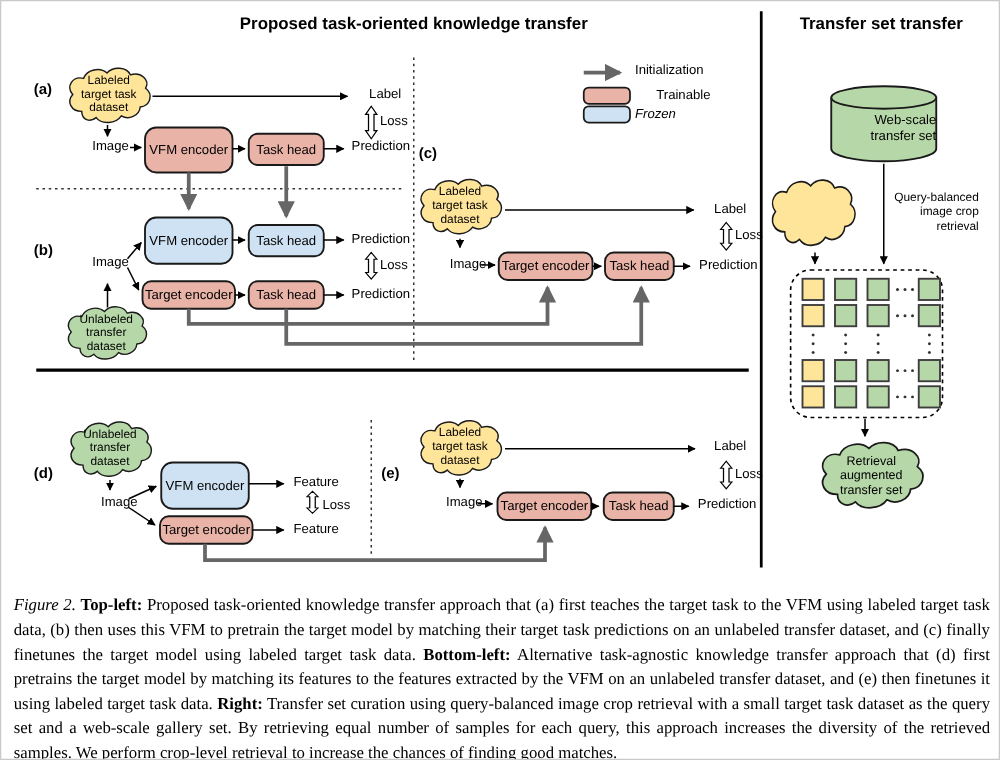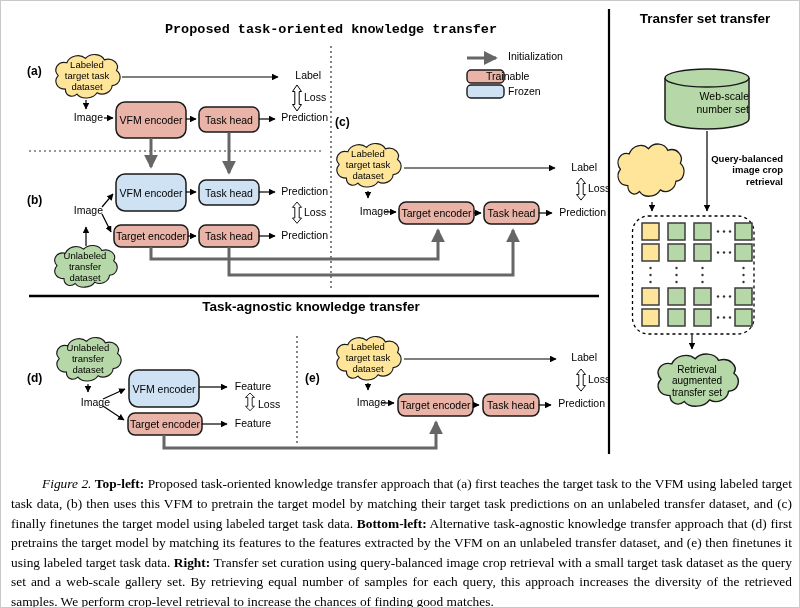--- a/index.html
+++ b/index.html
@@ -9,21 +9,21 @@
   .t{position:absolute;font-size:10.5px;line-height:1.1;white-space:nowrap;}
   .c{text-align:right;white-space:pre-line;}
   .title{font-size:13.5px;font-weight:bold;text-align:center;white-space:nowrap;}
   .tag{font-size:12px;font-weight:bold;}
   .cloudtxt{font-size:9.5px;line-height:1.14;text-align:center;white-space:pre-line;}
   .boxlbl{display:flex;align-items:center;justify-content:center;text-align:right;
           font-size:10.5px;position:absolute;}
   .cap{position:absolute;left:10px;top:460px;width:781px;
        font-family:"Liberation Serif",serif;font-size:13.4px;line-height:19.6px;
        text-align:justify;color:#000;}
-  .cap .fig{font-style:italic;margin-left:31px;}
+  .cap .fig{font-style:italic;}
   .cap .b{font-weight:bold;margin-top:33px;}
 </style>
 </head>
 <body>
 
 <div id="fig">
 
 <svg width="798" height="458" viewBox="0 0 798 458">
   <defs>
     <marker id="ah" markerWidth="5.5" markerHeight="5.5" refX="5" refY="2.75" orient="auto">
@@ -167,27 +167,26 @@
         <circle cx="675.5" cy="281" r="1.2"></circle>
     <circle cx="701.5" cy="267" r="1.2"></circle>
         <circle cx="701.5" cy="274" r="1.2"></circle>
         <circle cx="701.5" cy="281" r="1.2"></circle>
     <circle cx="742.5" cy="267" r="1.2"></circle>
         <circle cx="742.5" cy="274" r="1.2"></circle>
         <circle cx="742.5" cy="281" r="1.2"></circle>
   </g>
 </svg>
 
-<div class="t title" style="left:130px;top:22px;width:400px;font-family:Liberation Mono, monospace;">Proposed task-oriented knowledge transfer</div>
-<div class="t title" style="left:110px;top:299px;width:400px;">Task-agnostic knowledge transfer</div>
+<div class="t title" style="left:130px;top:11px;width:400px;">Proposed task-oriented knowledge transfer</div>
 <div class="t title" style="left:614px;top:11px;width:180px;">Transfer set transfer</div>
 
 <div class="t" style="left:507px;top:50px;">Initialization</div>
-<div class="t" style="left:485px;top:70px;">Trainable</div>
-<div class="t" style="left:507px;top:85px;">Frozen</div>
+<div class="t" style="left:524px;top:70px;">Trainable</div>
+<div class="t" style="left:507px;top:85px;font-style:italic;">Frozen</div>
 
 <div class="t tag" style="left:26px;top:64px;">(a)</div>
 <div class="t tag" style="left:26px;top:193px;">(b)</div>
 <div class="t tag" style="left:334px;top:115px;">(c)</div>
 <div class="t tag" style="left:26px;top:371px;">(d)</div>
 <div class="t tag" style="left:304px;top:371px;">(e)</div>
 
 <div class="t cloudtxt" style="left:50px;top:59px;width:72px;">Labeled
 target task
 dataset</div>
@@ -239,20 +238,20 @@
 <div class="t c" style="left:226px;top:380px;width:44px;">Feature</div>
 <div class="t" style="left:257px;top:398px;">Loss</div>
 <div class="t c" style="left:226px;top:417px;width:44px;">Feature</div>
 
 <div class="t c" style="left:345px;top:396px;width:40px;">Image</div>
 <div class="t c" style="left:556px;top:351px;width:40px;">Label</div>
 <div class="t" style="left:587px;top:373px;">Loss</div>
 <div class="t c" style="left:548px;top:397px;width:56px;">Prediction</div>
 
 <div class="t c" style="left:664px;top:89px;width:84px;font-size:10.5px;line-height:1.25;">Web-scale
-number set</div>
-<div class="t c" style="left:704px;top:152px;width:78px;font-size:9.5px;line-height:1.2;font-weight:bold;">Query-balanced
+transfer set</div>
+<div class="t c" style="left:704px;top:152px;width:78px;font-size:9.5px;line-height:1.2;">Query-balanced
 image crop
 retrieval</div>
 
 <p class="cap"><span class="fig">Figure 2.</span> <span class="b">Top-left:</span> <span>Proposed task-oriented knowledge transfer approach that (a) first teaches the target task to the VFM using labeled target task data, (b) then uses this VFM to pretrain the target model by matching their target task predictions on an unlabeled transfer dataset, and (c) finally finetunes the target model using labeled target task data.</span> <span class="b">Bottom-left:</span> <span>Alternative task-agnostic knowledge transfer approach that (d) first pretrains the target model by matching its features to the features extracted by the VFM on an unlabeled transfer dataset, and (e) then finetunes it using labeled target task data.</span> <span class="b">Right:</span> <span>Transfer set curation using query-balanced image crop retrieval with a small target task dataset as the query set and a web-scale gallery set. By retrieving equal number of samples for each query, this approach increases the diversity of the retrieved samples. We perform crop-level retrieval to increase the chances of finding good matches.</span></p>
 
 </div>
 
 </body></html>

